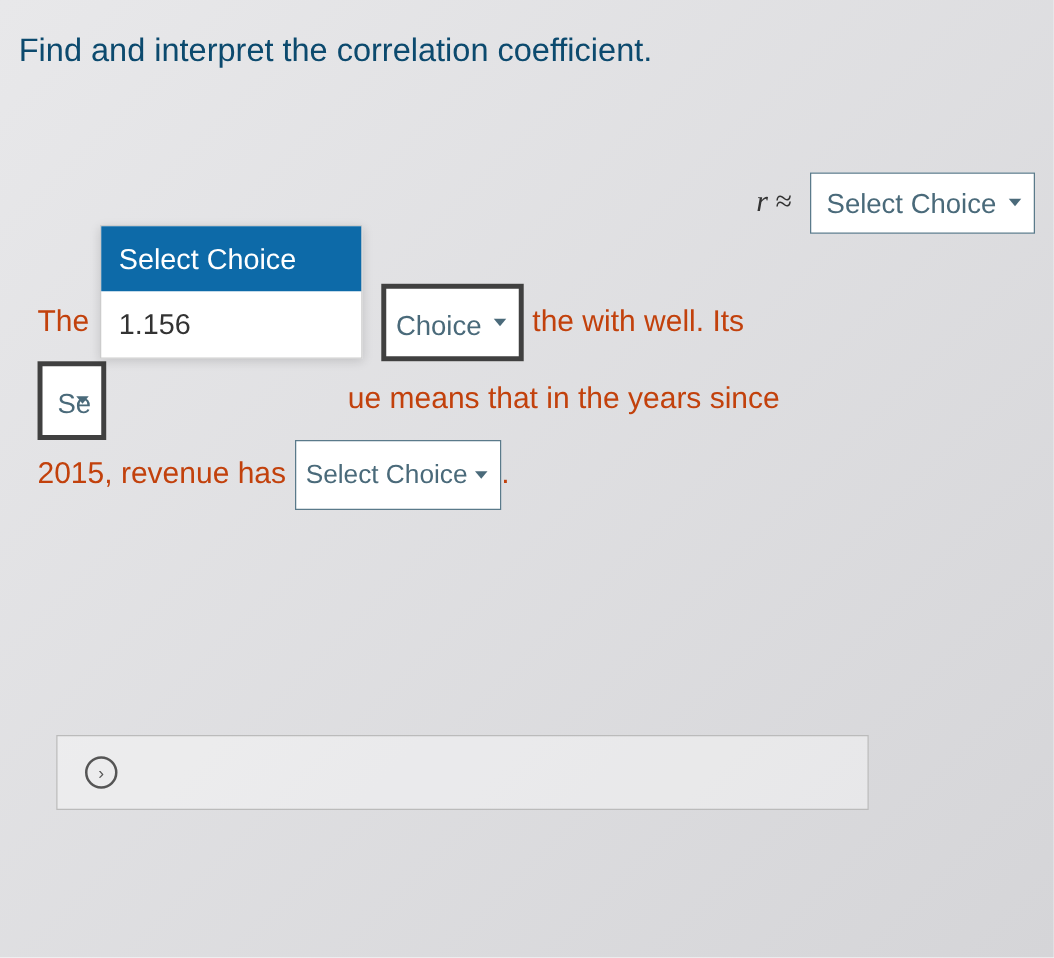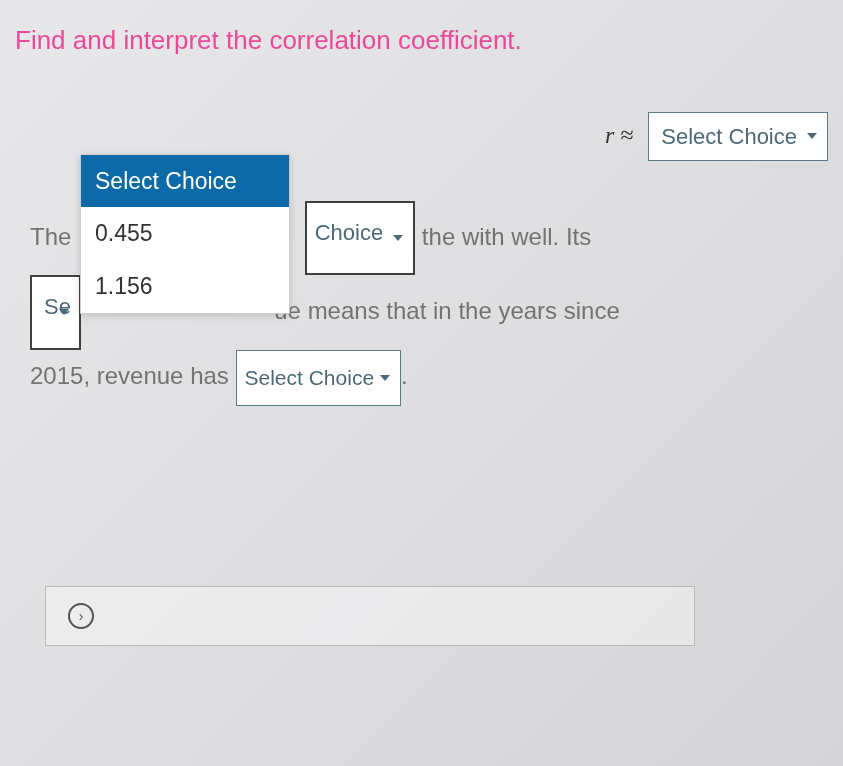--- a/index.html
+++ b/index.html
@@ -12,22 +12,22 @@
       background: linear-gradient(135deg, #e8e8ea 0%, #d5d5d8 100%);
       width: 843px;
       height: 766px;
       padding: 20px 15px;
       color: #2a2a2a;
       font-size: 24px;
       line-height: 1.6;
     }
     .question-title {
       font-size: 26px;
-      color: #ec4899;
-      margin-bottom: 50px;
+      color: #0c4a6e;
+      margin-bottom: 76px;
       font-weight: 400;
     }
     .content-area {
       padding-left: 15px;
       font-size: 24px;
       color: #333;
       position: relative;
     }
     .math-symbol {
       font-style: italic;
@@ -87,27 +87,27 @@
       font-weight: 500;
     }
     .line {
       margin-bottom: 8px;
     }
     .line1 {
       margin-bottom: 40px;
       text-align: right;
     }
     .text-fragment {
-      color: #737373;
+      color: #c2410c;
     }
     .behind-select1 {
       display: inline-block;
-      border: 2px solid #404040;
+      border: 4px solid #404040;
       background: #fff;
-      padding: 6px 30px 16px 12px;
+      padding: 6px 30px 0 12px;
       color: #4a6a7a;
       font-size: 22px;
       vertical-align: middle;
       position: relative;
     }
     .behind-select1::after {
       content: '';
       position: absolute;
       right: 10px;
       top: 50%;
@@ -159,21 +159,20 @@
 
 <div class="content-area">
 
   <div class="line line1">
     <span class="math-symbol">r</span><span class="approx">≈</span>
     <span class="select-box">Select Choice</span>
   </div>
 
   <div class="dropdown-panel">
     <div class="dropdown-option highlighted">Select Choice</div>
-    <div class="dropdown-option">0.455</div>
     <div class="dropdown-option">1.156</div>
   </div>
 
   <div class="sentence-block">
     <span class="text-fragment">The</span>
     <span style="display:inline-block; width:220px;"></span>
     <span class="behind-select1 inline-partial" style="min-width:110px; padding-left:8px;">Choice</span>
     <span class="text-fragment">the with well. Its</span>
     <br>
     <span class="behind-select1 inline-partial" style="min-width:30px; padding-right:8px;">

